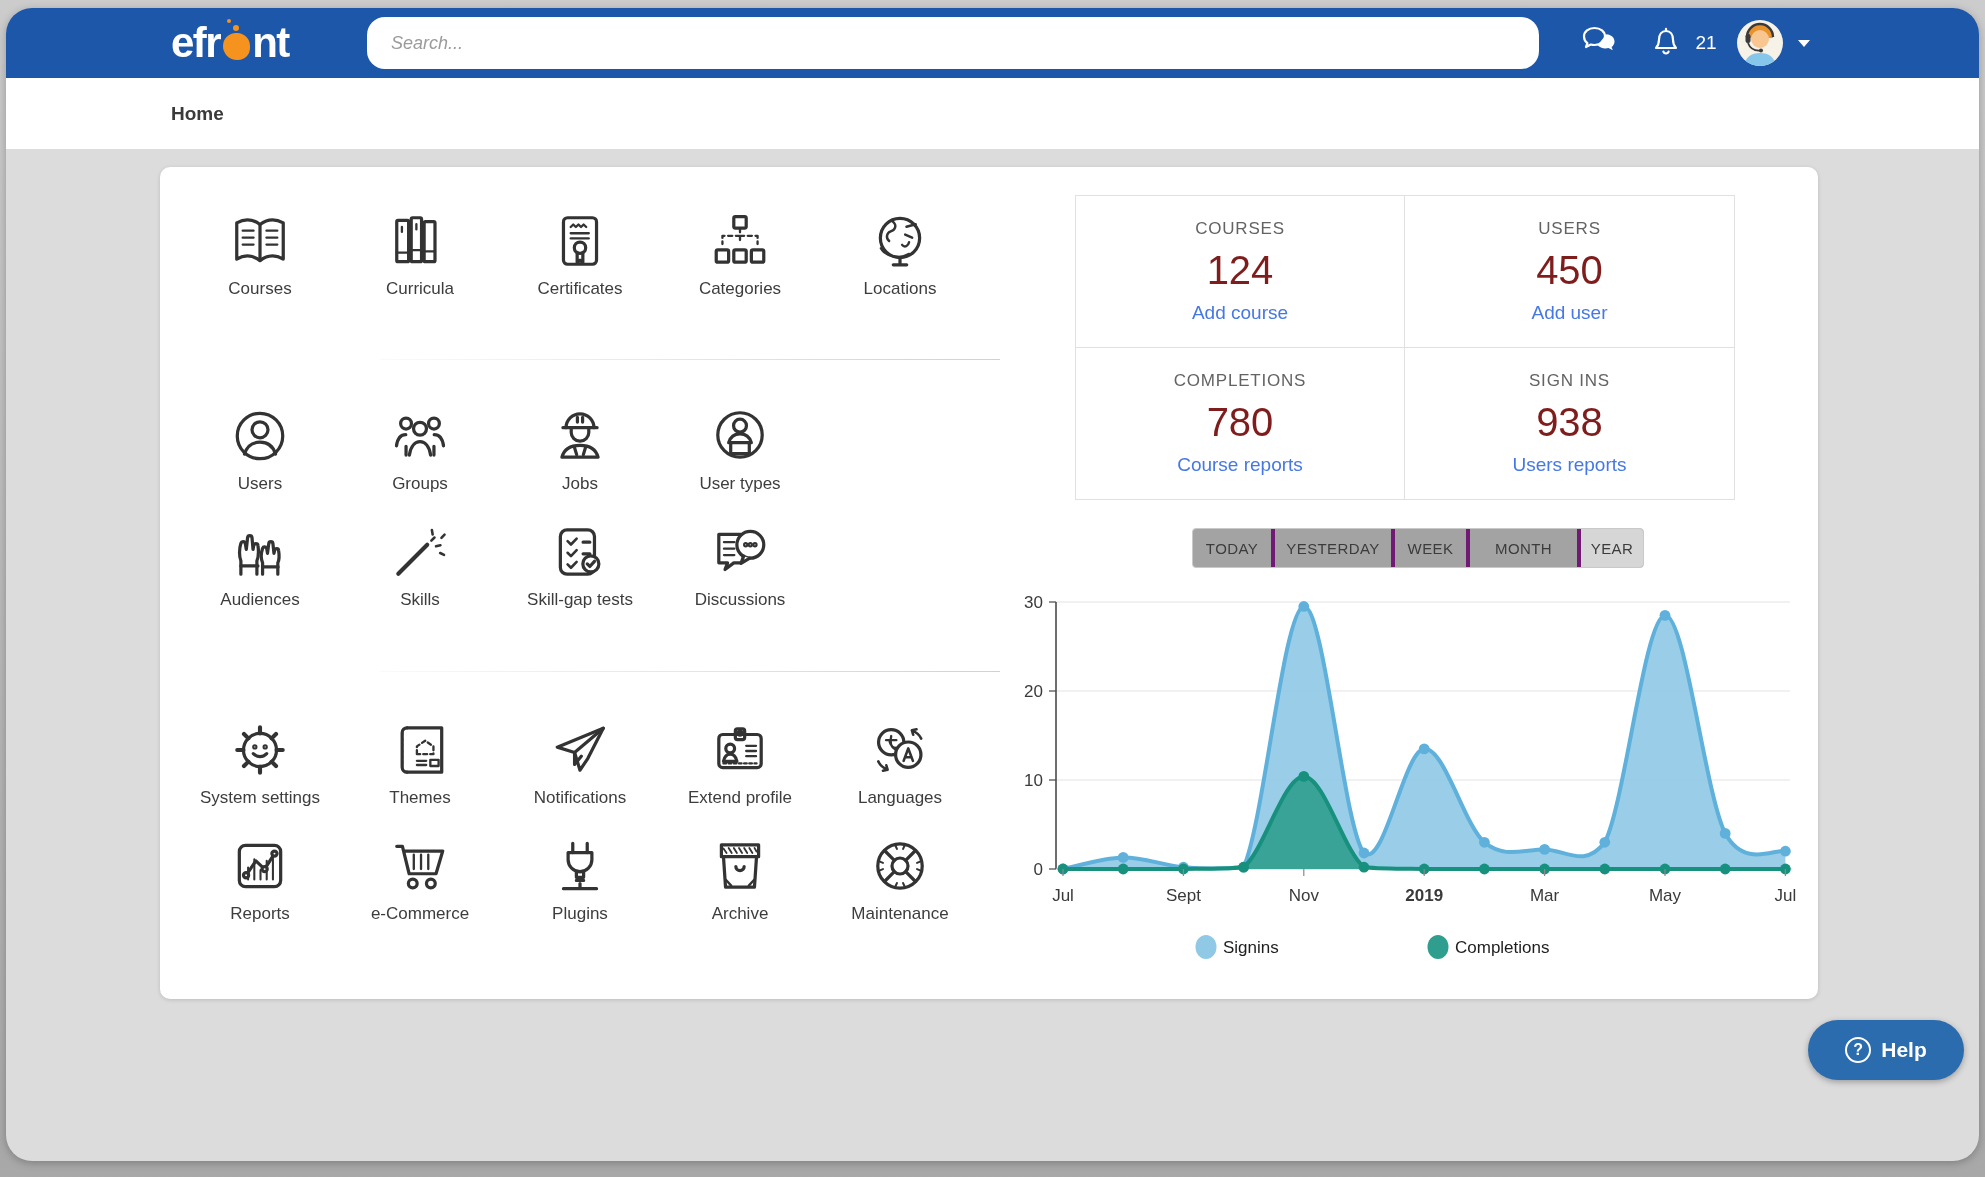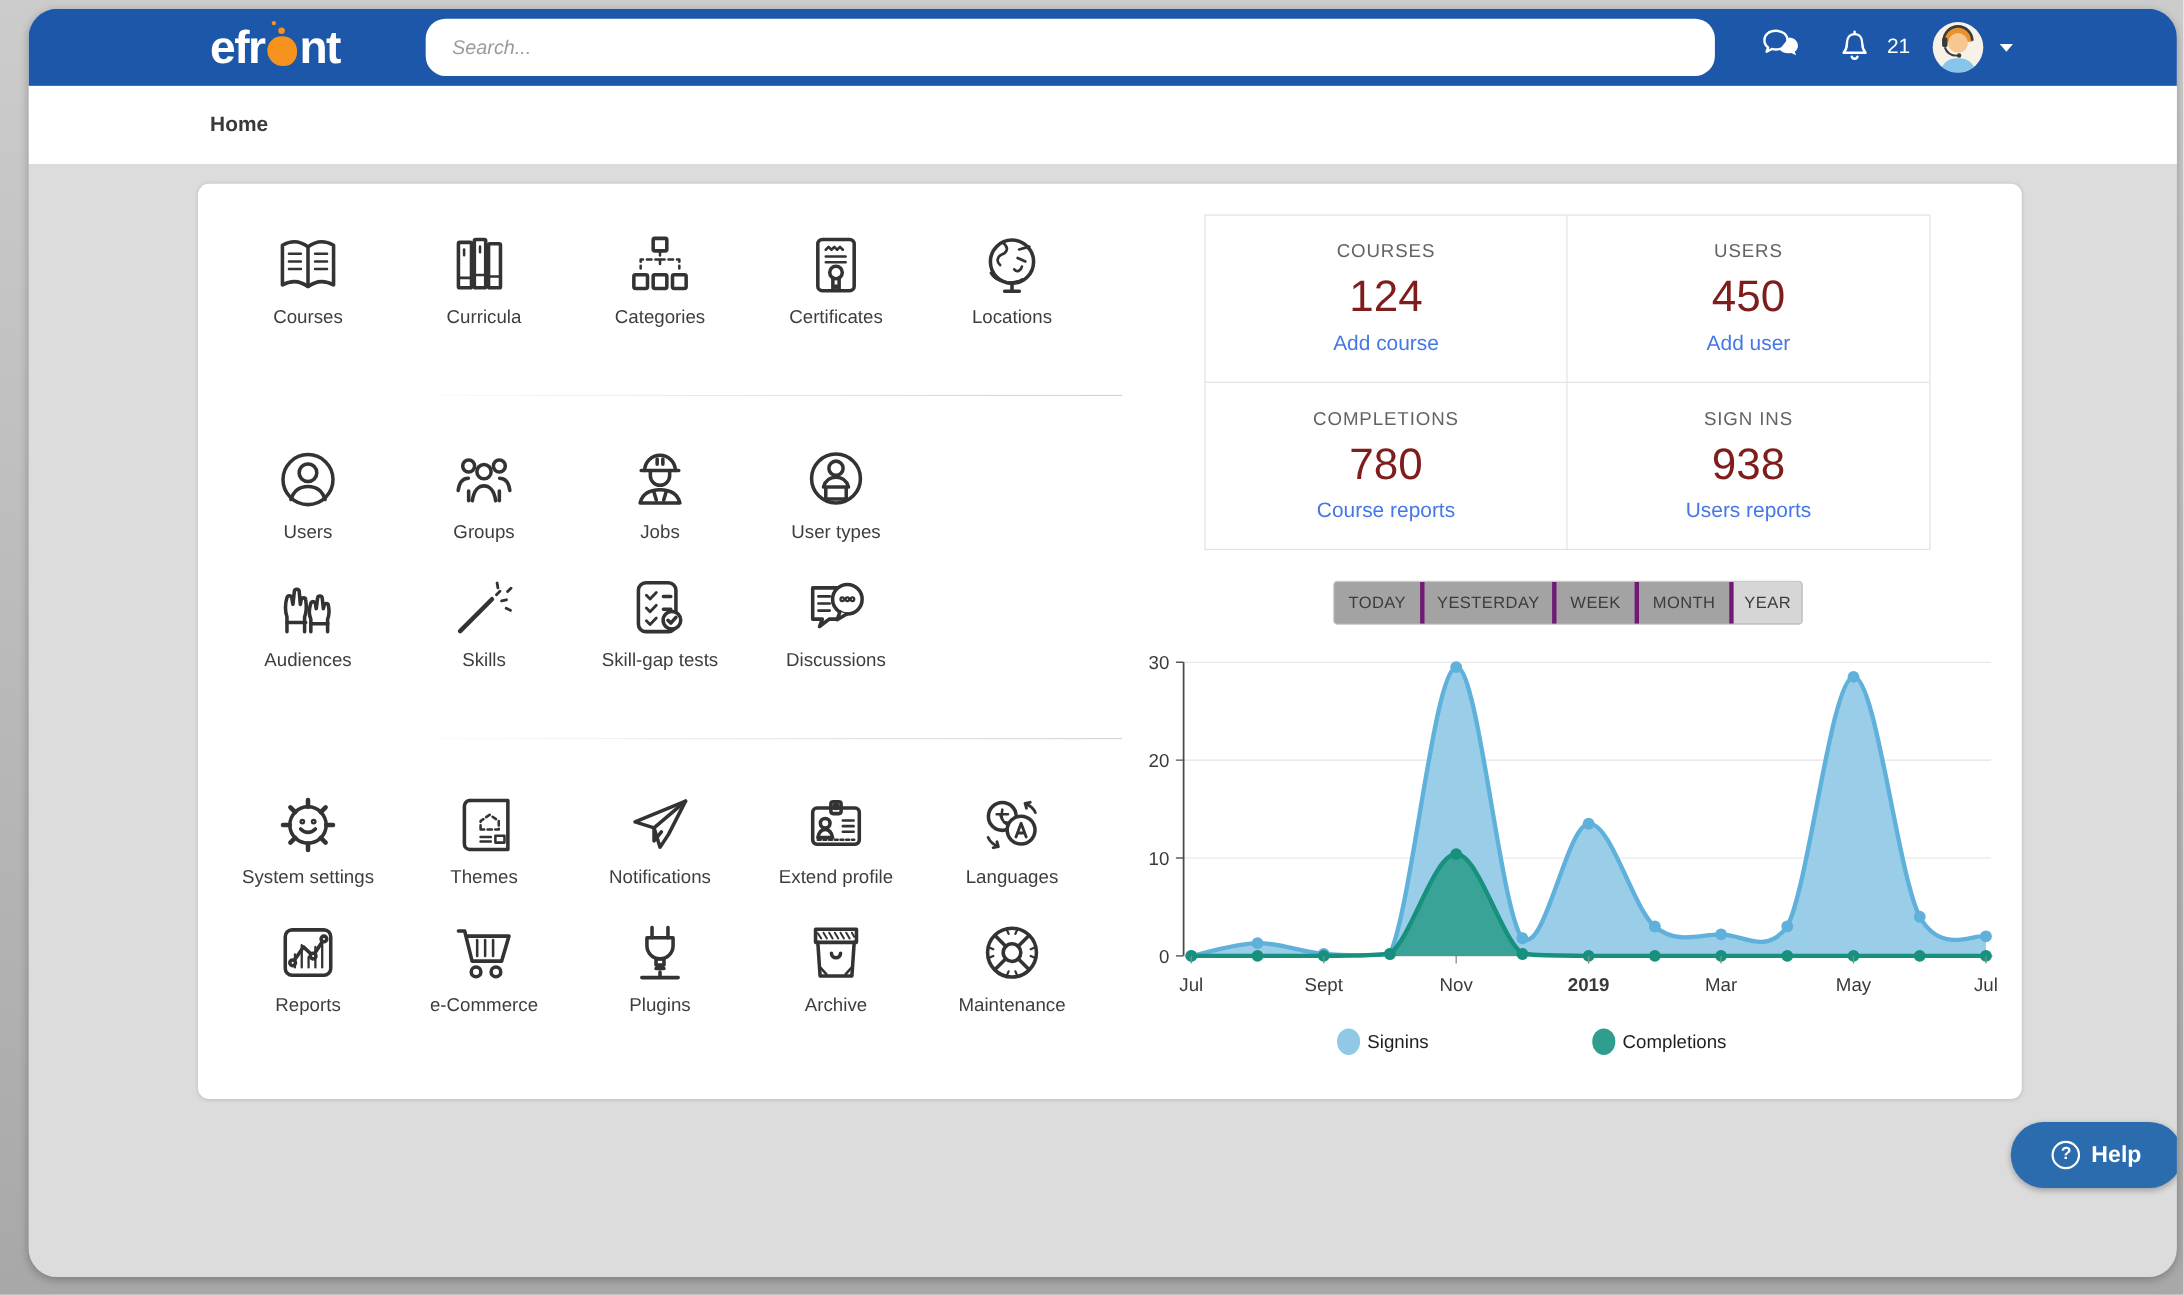--- a/index.html
+++ b/index.html
@@ -2,21 +2,21 @@
 <html><head>
 <meta charset="utf-8">
 <style>
   * { margin:0; padding:0; box-sizing:border-box; }
   html,body { width:1985px; height:1177px; overflow:hidden;
     font-family:"Liberation Sans", sans-serif; }
   body { background:linear-gradient(#cccccc,#a8a8a8); position:relative; }
 
   .screen { position:absolute; top:8px; left:6px; right:6px; bottom:16px;
     border-radius:26px; overflow:hidden; background:#dcdcdc;
-    box-shadow:0 2px 8px rgba(0,0,0,.25);margin-left:20px; }
+    box-shadow:0 2px 8px rgba(0,0,0,.25); }
 
   
   .topbar { position:relative; height:70px; background:#1d57a9; }
   .logo { position:absolute; left:165px; top:0; height:70px; display:flex;
     align-items:center; color:#fff; font-size:42px; font-weight:700;
     letter-spacing:-1.5px; }
   .logo .o { position:relative; display:inline-block; width:27px; height:27px;
     background:#f6921e; border-radius:50% 50% 46% 54%; margin:6px 2px 0 3px; }
   .logo .o::before { content:""; position:absolute; top:-8px; left:10px;
     width:6px; height:6px; border-radius:50%; background:#f6921e; }
@@ -168,36 +168,36 @@
         <svg viewBox="0 0 24 24" fill="none" stroke="#333" stroke-width="1.25" stroke-linecap="round" stroke-linejoin="round">
                 <rect x="3" y="4" width="4.6" height="16" rx=".5"></rect>
                 <rect x="8.6" y="3" width="4" height="17" rx=".5"></rect>
                 <rect x="13.6" y="4.5" width="4.2" height="15.5" rx=".5"></rect>
                 <path d="M3 16.5h4.6M8.6 15.5h4M13.6 16h4.2M5 6.5v2M10.6 5.5v2" stroke-width=".9"></path>
               </svg>
         <span class="mlabel">Curricula</span>
             </div>
             <div class="menu-item">
         <svg viewBox="0 0 24 24" fill="none" stroke="#333" stroke-width="1.25" stroke-linecap="round" stroke-linejoin="round">
+                <rect x="5.6" y="3" width="12.8" height="18" rx="1.6"></rect>
+                <path d="M8.4 6.6l1-1 1 1 1-1 1 1 1-1 1 1M8.4 9h7M8.4 11h7" stroke-width=".9"></path>
+                <circle cx="12" cy="14.6" r="2.2"></circle>
+                <path d="M10.9 16.4v4l1.1-1 1.1 1v-4"></path>
+              </svg>
+        <span class="mlabel">Certificates</span>
+            </div>
+            <div class="menu-item">
+        <svg viewBox="0 0 24 24" fill="none" stroke="#333" stroke-width="1.25" stroke-linecap="round" stroke-linejoin="round">
                 <rect x="9.6" y="2.6" width="4.8" height="4.4" rx=".6"></rect>
                 <rect x="2.8" y="15.4" width="4.8" height="4.8" rx=".6"></rect>
                 <rect x="9.6" y="15.4" width="4.8" height="4.8" rx=".6"></rect>
                 <rect x="16.4" y="15.4" width="4.8" height="4.8" rx=".6"></rect>
                 <path d="M12 7v6M12 10H5.2v3.2M12 10h6.8v3.2" stroke-dasharray="1.6 1.4" stroke-width=".9"></path>
               </svg>
         <span class="mlabel">Categories</span>
-            </div>
-            <div class="menu-item">
-        <svg viewBox="0 0 24 24" fill="none" stroke="#333" stroke-width="1.25" stroke-linecap="round" stroke-linejoin="round">
-                <rect x="5.6" y="3" width="12.8" height="18" rx="1.6"></rect>
-                <path d="M8.4 6.6l1-1 1 1 1-1 1 1 1-1 1 1M8.4 9h7M8.4 11h7" stroke-width=".9"></path>
-                <circle cx="12" cy="14.6" r="2.2"></circle>
-                <path d="M10.9 16.4v4l1.1-1 1.1 1v-4"></path>
-              </svg>
-        <span class="mlabel">Certificates</span>
             </div>
             <div class="menu-item">
         <svg viewBox="0 0 24 24" fill="none" stroke="#333" stroke-width="1.25" stroke-linecap="round" stroke-linejoin="round">
                 <circle cx="12" cy="10.8" r="7.6"></circle>
                 <path d="M9 4.3c2.2 1.7 1 3.4-.6 4s-2 2.5-.6 3.7M14.5 6.5l3.6-1M14 9.5l2.7 1.2M12.8 13.5c1 1.3 2.4.4 2.7-1" stroke-width=".95"></path>
                 <path d="M4.6 14.8c1.5 2.8 7 4.6 11 2.2" stroke-width=".95"></path>
                 <path d="M12 18.4v2.8M9.4 21.2h5.2"></path>
               </svg>
         <span class="mlabel">Locations</span>
             </div>
@@ -405,21 +405,21 @@
       <span class="stat-label">SIGN INS</span>
       <span class="stat-value">938</span>
       <span class="stat-link">Users reports</span>
     </div>
         </div>
 
       <div class="tabs" id="range-tabs">
     <div class="tab" style="width:78px">TODAY</div>
     <div class="tab" style="width:120px">YESTERDAY</div>
     <div class="tab" style="width:75px">WEEK</div>
-    <div class="tab" style="width:86px">MONTH</div>
+    <div class="tab" style="width:111px">MONTH</div>
     <div class="tab selected" style="width:66px">YEAR</div>
         </div>
 
       <div class="chart-wrap" id="chart"><svg width="810" height="400" viewBox="0 0 810 400" font-family="Liberation Sans, sans-serif">
             <line x1="49" y1="284" x2="56" y2="284" stroke="#555" stroke-width="1.3"></line>
             <text x="43" y="290" font-size="17" fill="#3a3a3a" text-anchor="end">0</text>
             <line x1="56" y1="195" x2="790" y2="195" stroke="#e3e3e3" stroke-width="1"></line>
             <line x1="49" y1="195" x2="56" y2="195" stroke="#555" stroke-width="1.3"></line>
             <text x="43" y="201" font-size="17" fill="#3a3a3a" text-anchor="end">10</text>
             <line x1="56" y1="106" x2="790" y2="106" stroke="#e3e3e3" stroke-width="1"></line>

